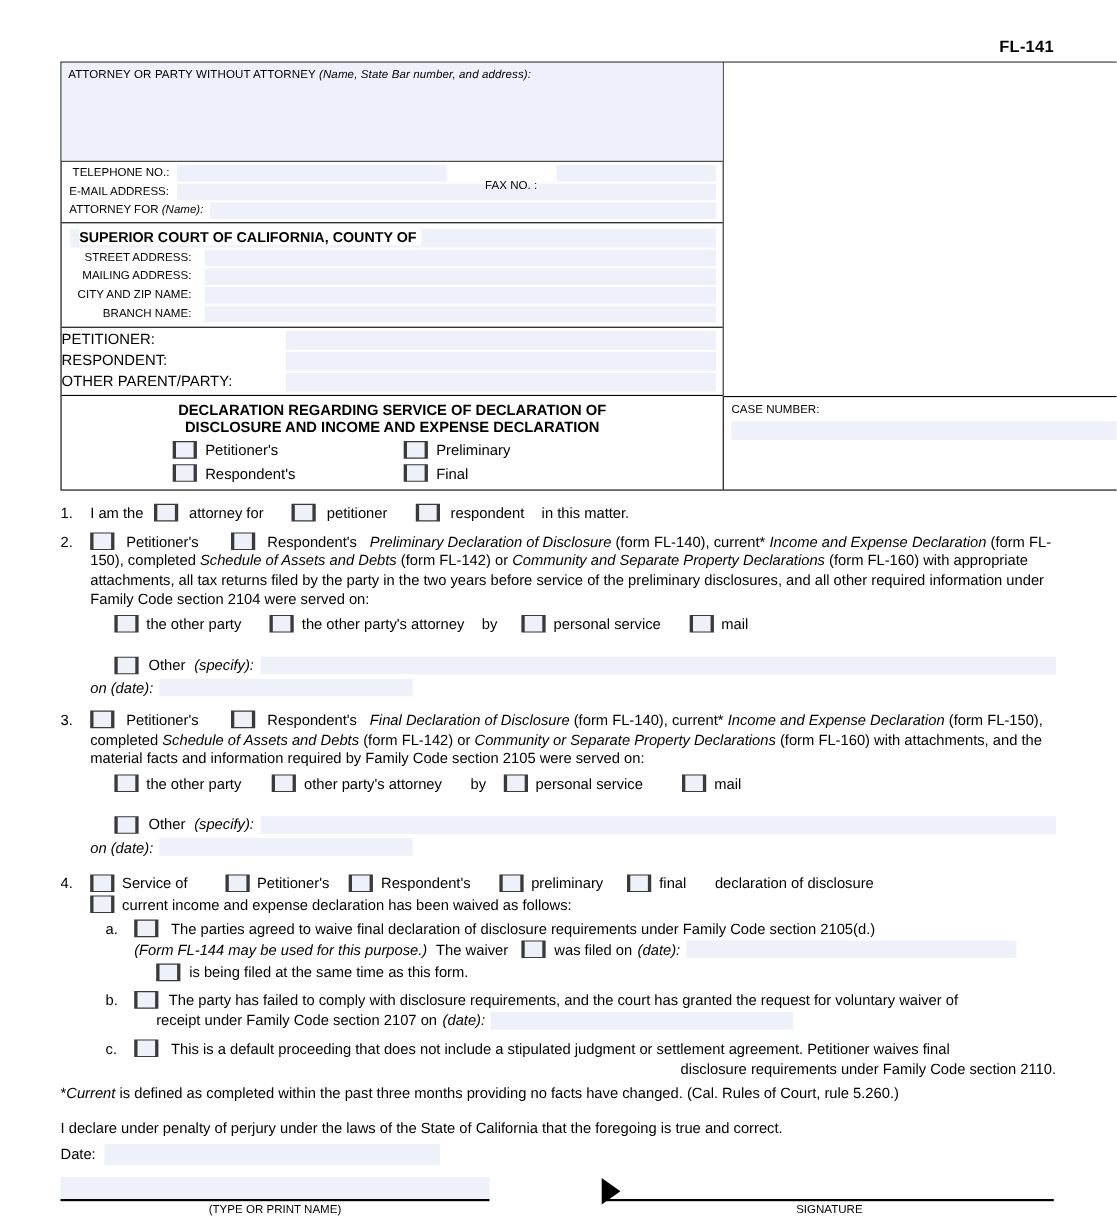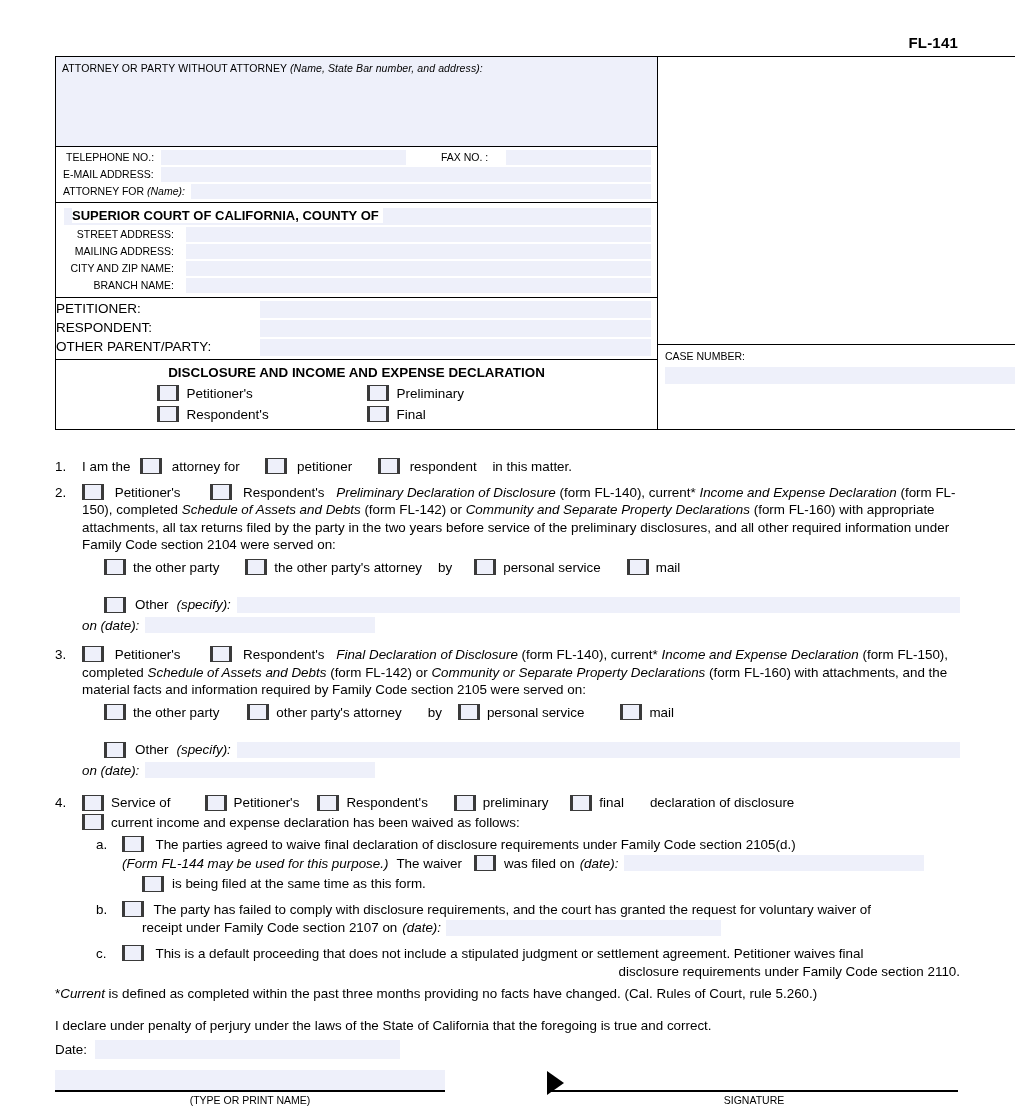--- a/index.html
+++ b/index.html
@@ -143,21 +143,21 @@
       <div class="cell atty bb">
         <div class="atty-fill"></div>
         <div class="lab"><span>ATTORNEY OR PARTY WITHOUT ATTORNEY</span> <span class="ital">(Name, State Bar number, and address):</span></div>
       </div>
 
       <div class="cell" style="padding:2px 0 2px 0;">
         <div class="phrow">
           <div class="phfill" style="left:105px;right:6px;"></div>
           <div class="phwhite" style="left:350px;width:100px;"></div>
           <div class="phlab" style="left:10px;top:2px;">TELEPHONE NO.:</div>
-          <div class="phlab" style="left:385px;top:2px;">FAX NO. :</div>
+          <div class="phlab" style="left:385px;top:14px;">FAX NO. :</div>
         </div>
         <div class="phrow">
           <div class="phfill" style="left:105px;right:6px;"></div>
           <div class="phlab" style="left:7px;top:2px;">E-MAIL ADDRESS:</div>
         </div>
         <div class="phrow">
           <div class="phfill" style="left:135px;right:6px;"></div>
           <div class="phlab" style="left:7px;top:2px;"><span>ATTORNEY FOR</span> <span class="ital">(Name):</span></div>
         </div>
       </div>
@@ -194,20 +194,21 @@
           <div class="partyfill"></div>
           <div class="partylab" style="left:0;top:1px;">RESPONDENT:</div>
         </div>
         <div class="partyrow">
           <div class="partyfill"></div>
           <div class="partylab" style="left:0;top:1px;">OTHER PARENT/PARTY:</div>
         </div>
       </div>
 
       <div class="cell titleblock">
+        <div class="t1">DECLARATION REGARDING SERVICE OF DECLARATION OF</div>
         <div class="t1">DISCLOSURE AND INCOME AND EXPENSE DECLARATION</div>
         <div class="tb-opts">
           <div class="tb-col c1">
             <div class="tb-opt">
               <span class="cbx"></span>
               <span>Petitioner's</span>
             </div>
             <div class="tb-opt">
               <span class="cbx"></span>
               <span>Respondent's</span>

